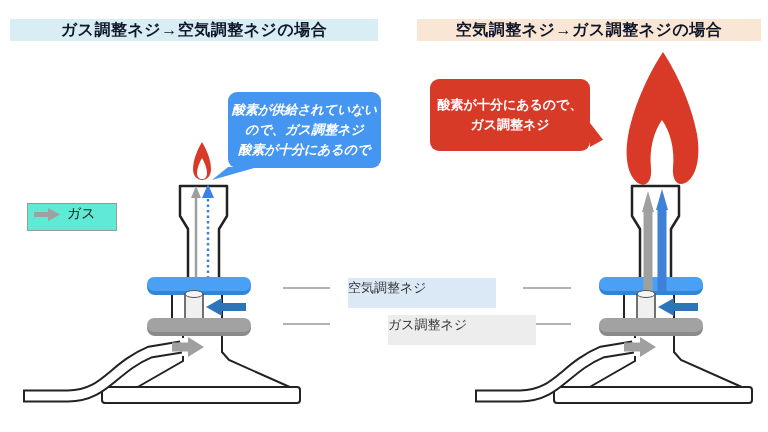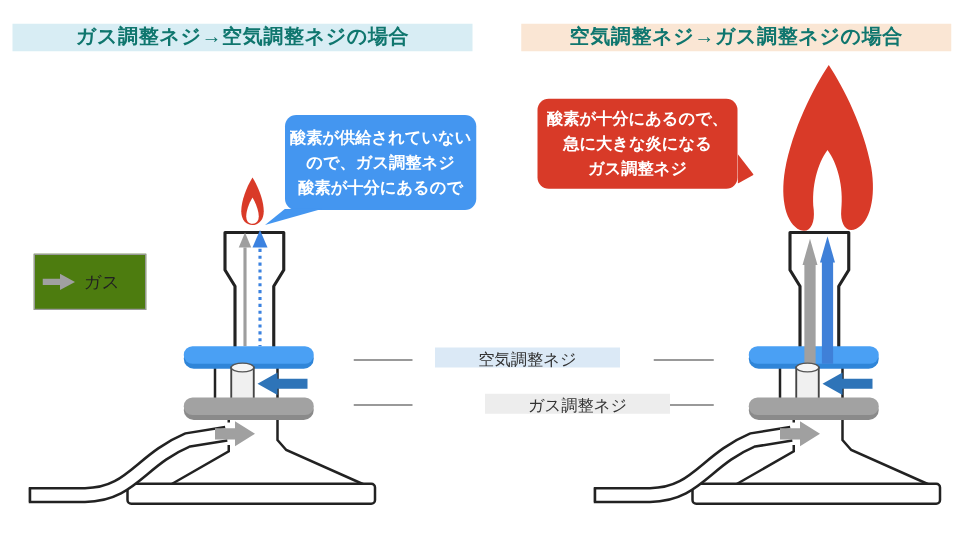--- a/index.html
+++ b/index.html
@@ -1,39 +1,39 @@
 <!DOCTYPE html>
 <html><head>
 <meta charset="utf-8">
 <style>
   html,body{margin:0;padding:0;background:#fff;}
   .canvas{position:relative;width:768px;height:432px;background:#ffffff;overflow:hidden;
           font-family:"Liberation Sans","DejaVu Sans",sans-serif;}
   .header{position:absolute;height:22px;line-height:22px;text-align:center;
-          font-size:16px;font-weight:bold;color:#0f766e;letter-spacing:.5px;}
+          font-size:16px;font-weight:bold;color:#0f172a;letter-spacing:.5px;}
   .hl{left:10px;top:19px;width:368px;background:#d8edf4;}
   .hr{left:417px;top:19px;width:344px;background:#fae6d4;text-align:center;}
   .diagram-svg{position:absolute;left:0;top:0;}
   .bubble{position:absolute;border-radius:9px;color:#fff;font-size:13px;font-weight:bold;
           display:flex;flex-direction:column;justify-content:center;align-items:center;
           line-height:1.55;text-align:center;}
-  .bubble-blue{left:228px;top:92px;width:153px;height:76px;background:#4496f0;}
+  .bubble-blue{left:228px;top:92px;width:153px;height:76px;background:#4496f0;font-style:italic;}
   .bubble-red{left:430px;top:79px;width:160px;height:72px;background:#d83a28;}
   .tail{position:absolute;}
   .tail-blue{left:-16px;bottom:-12px;width:46px;height:13px;background:#4496f0;
              clip-path:polygon(0 100%,35% 0,100% 0);}
   .tail-red{right:-13px;top:44px;width:13px;height:24px;background:#d83a28;
             clip-path:polygon(0 0,100% 70%,0 100%);}
-  .legend{position:absolute;left:27px;top:203px;width:90px;height:45px;background:#4d7c0f;
+  .legend{position:absolute;left:27px;top:203px;width:90px;height:28px;background:#5eead4;
           border:1.5px solid #999;box-sizing:border-box;display:flex;flex-direction:column;
-          justify-content:center;padding:1px 6px;}
+          justify-content:flex-start;padding:1px 6px;}
   .lrow{display:flex;align-items:center;gap:7px;font-size:14px;color:#222;}
   .licon{display:block;}
-  .plabel{position:absolute;left:348px;width:148px;height:16px;line-height:20px;
-          text-align:center;font-size:13px;color:#333;}
+  .plabel{position:absolute;left:348px;width:148px;height:30px;line-height:20px;
+          text-align:left;font-size:13px;color:#333;}
   .plabel.air{top:278px;background:#dbe9f6;}
   .plabel.gas{top:315px;background:#ededed;margin-left:40px;}
 </style>
 </head>
 <body>
 
 <div class="canvas">
 
   <svg class="diagram-svg" width="768" height="432" viewBox="0 0 768 432">
 
@@ -155,21 +155,20 @@
   <div class="header hr">空気調整ネジ→ガス調整ネジの場合</div>
 
   <div class="bubble bubble-blue">
     <div>酸素が供給されていない</div>
     <div>ので、ガス調整ネジ</div>
     <div>酸素が十分にあるので</div>
     <div class="tail tail-blue"></div>
   </div>
   <div class="bubble bubble-red">
     <div>酸素が十分にあるので、</div>
-    <div>急に大きな炎になる</div>
     <div>ガス調整ネジ</div>
     <div class="tail tail-red"></div>
   </div>
 
   <div class="legend">
     <div class="lrow">
       <svg class="licon" width="26" height="13" viewBox="0 0 26 13">
         <polygon points="0,4 14,4 14,0 26,6.5 14,13 14,9 0,9" fill="#a0a0a0"></polygon>
       </svg>
       <span>ガス</span>

